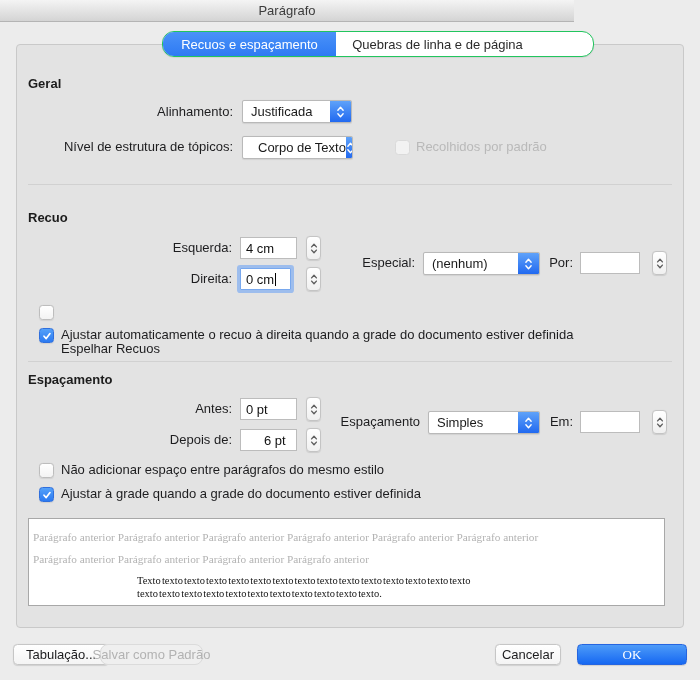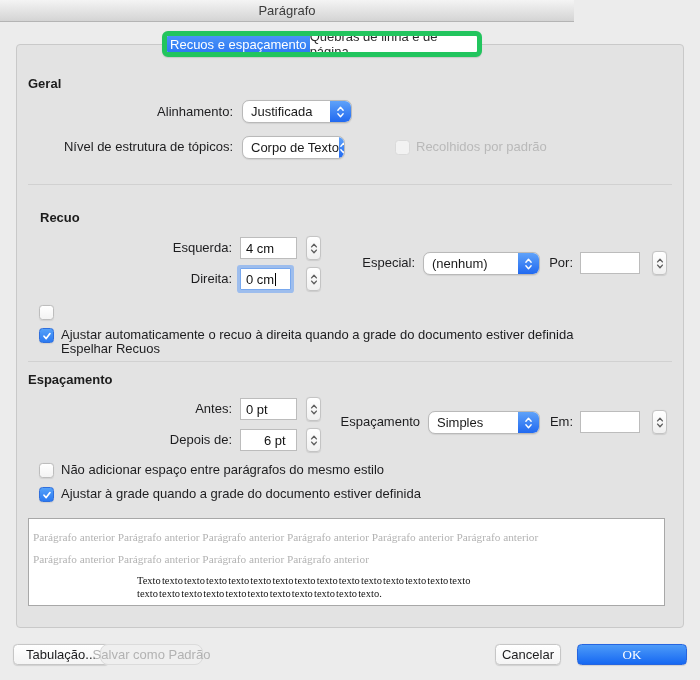--- a/index.html
+++ b/index.html
@@ -17,22 +17,22 @@
     position:absolute; left:0; top:3px; width:100%; text-align:center;
     font-size:13px; color:#3c3c3c;
   }
 
   .panel {
     position:absolute; left:16px; top:44px; width:668px; height:584px;
     background:#e3e3e3; border:1px solid #c9c9c9; border-radius:4px;
   }
 
   .tabbar {
-    position:absolute; left:162px; top:31px; width:320px; height:26px;
-    display:flex; border:5px solid #22c55e; border-radius:6px; overflow:hidden;
+    position:absolute; left:162px; top:31px; width:432px; height:26px;
+    display:flex; border:1px solid #22c55e; border-radius:12px; overflow:hidden;
     background:#ffffff; z-index:5;
     box-shadow:0 0.5px 1px rgba(0,0,0,.12);
   }
   .tab { display:flex; align-items:center; justify-content:center;
          font-size:13px; color:#2b2b2b; cursor:default; }
   .tab.active { background:linear-gradient(#4a92f8,#2e7af3); color:#ffffff; }
   .tab.t1 { width:173px; }
   .tab.t2 { width:203px; border-left:1px solid #bdbdbd; }
   .tab.active.t1 { border-right:none; }
   .tab.t2 { border-left:none; }
@@ -57,21 +57,21 @@
   .stepper {
     position:absolute; width:15px; height:24px;
     background:linear-gradient(#ffffff,#f0f0f0);
     border:1px solid #c4c4c4; border-radius:4px;
     display:flex; align-items:center; justify-content:center;
     box-shadow:0 0.5px 1px rgba(0,0,0,.10);
   }
 
   .popup {
     position:absolute; height:23px; display:flex; align-items:stretch;
-    border:1px solid #b9b9b9; border-radius:7px; overflow:hidden;
+    border:1px solid #b9b9b9; border-radius:2px; overflow:hidden;
     background:#ffffff; box-shadow:0 0.5px 1px rgba(0,0,0,.08);
   }
   .popup .val { flex:1; display:flex; align-items:center; padding-left:8px;
                 font-size:13px; color:#1a1a1a; white-space:nowrap; }
   .popup .cap { width:21px; background:linear-gradient(#5fa2f9,#2169f0);
                 display:flex; align-items:center; justify-content:center; }
 
   .cbox {
     position:absolute; width:15px; height:15px; border-radius:3.5px;
     background:linear-gradient(#ffffff,#f3f3f3); border:1px solid #bdbdbd;
@@ -131,36 +131,36 @@
     <span class="val">Justificada</span>
     <span class="cap">
       <svg width="9" height="14" viewBox="0 0 10 16">
           <path d="M2 6 L5 2.6 L8 6" stroke="#fff" stroke-width="1.6" fill="none" stroke-linecap="round" stroke-linejoin="round"></path>
           <path d="M2 10 L5 13.4 L8 10" stroke="#fff" stroke-width="1.6" fill="none" stroke-linecap="round" stroke-linejoin="round"></path>
         </svg>
     </span>
   </div>
 
   <div class="flabel" style="right:467px; top:139px;">Nível de estrutura de tópicos:</div>
-  <div class="popup" style="left:242px; top:136px; width:103px;">
+  <div class="popup" style="left:242px; top:136px; width:111px;padding-left:7px;">
     <span class="val">Corpo de Texto</span>
     <span class="cap">
       <svg width="9" height="14" viewBox="0 0 10 16">
           <path d="M2 6 L5 2.6 L8 6" stroke="#fff" stroke-width="1.6" fill="none" stroke-linecap="round" stroke-linejoin="round"></path>
           <path d="M2 10 L5 13.4 L8 10" stroke="#fff" stroke-width="1.6" fill="none" stroke-linecap="round" stroke-linejoin="round"></path>
         </svg>
     </span>
   </div>
 
   <div class="cbox dis" style="left:395px; top:140px;"></div>
   <div class="cblab dis" style="left:416px; top:139px;">Recolhidos por padrão</div>
 
   <div class="sep" style="top:184px;"></div>
 
-  <div class="hdr" style="left:40px; top:210px;">Recuo</div>
+  <div class="hdr" style="left:28px; top:210px;">Recuo</div>
 
   <div class="flabel" style="right:468px; top:240px;">Esquerda:</div>
   <input class="tinput" style="left: 240px; top: 237px; width: 57px;" value="4 cm">
   <div class="stepper" style="left:306px; top:236px;">
     <svg width="8" height="13" viewBox="0 0 10 16">
         <path d="M2 6 L5 2.6 L8 6" stroke="#5e5e5e" stroke-width="1.7" fill="none" stroke-linecap="round" stroke-linejoin="round"></path>
         <path d="M2 10 L5 13.4 L8 10" stroke="#5e5e5e" stroke-width="1.7" fill="none" stroke-linecap="round" stroke-linejoin="round"></path>
       </svg>
   </div>
 

